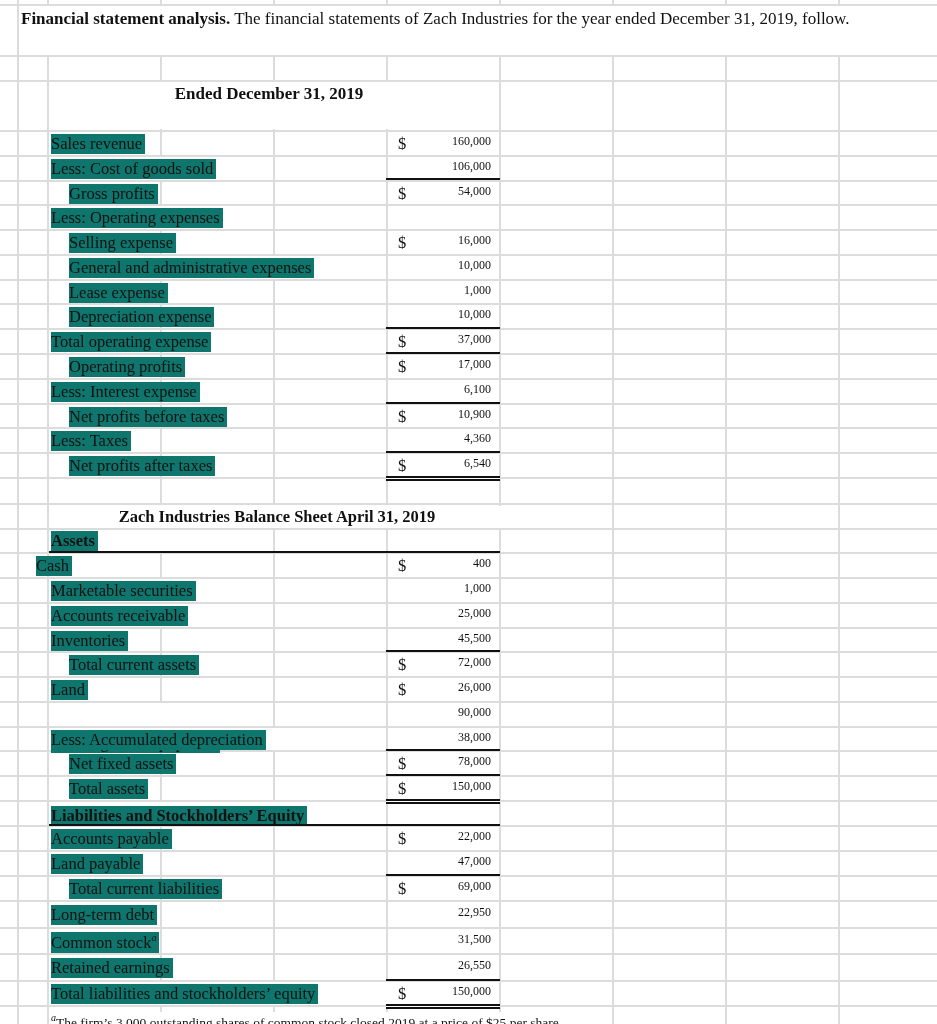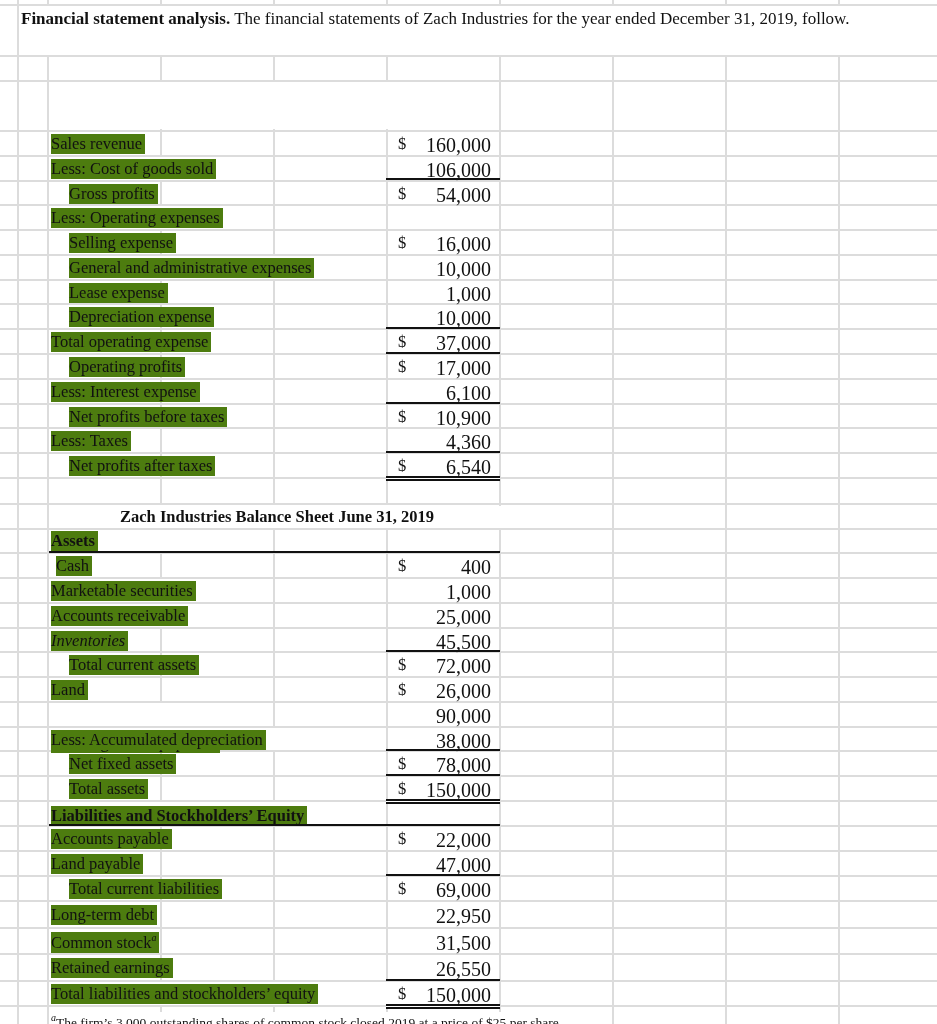--- a/index.html
+++ b/index.html
@@ -4,24 +4,24 @@
 <style>
   html, body { margin:0; padding:0; background:#fff; }
   body { width:937px; height:1024px; position:relative; overflow:hidden;
          font-family:"Liberation Serif", "DejaVu Serif", serif; color:#111; }
   .grid { position:absolute; left:0; top:0; width:937px; height:1024px; }
   .vl { position:absolute; top:0; bottom:0; width:2px; background:#dcdcdc; }
   .hl { position:absolute; left:0; right:0; height:2px; background:#dcdcdc; }
   .intro { position:absolute; left:21px; top:8px; width:900px; font-size:17px; line-height:21px; background:#fff; z-index:2;}
   .intro b { font-weight:bold; }
   .title { position:absolute; font-weight:bold; font-size:17px; text-align:center; line-height:22px; background:#fff; z-index:2; }
-  .lbl { position:absolute; white-space:nowrap; font-size:16.5px; background:#4d7c0f; z-index:2; padding-right:3px;}
+  .lbl { position:absolute; white-space:nowrap; font-size:16.5px; background:#0f766e; z-index:2; padding-right:3px;}
   .bold { font-weight:bold;text-align:center; }
   .dollar { position:absolute; left:398px; font-size:16.5px; z-index:2; }
-  .num { position:absolute; right:446px; font-size:20px; text-align:right; z-index:2; }
+  .num { position:absolute; right:446px; font-size:12px; text-align:right; z-index:2; }
   .rule { position:absolute; height:2px; background:#111; z-index:3; }
   .dbl { position:absolute; height:5px; border-top:2px solid #111; border-bottom:2px solid #111; box-sizing:border-box; background:#fff; z-index:3; }
   .blank { position:absolute; background:#fff; z-index:1; }
   sup { font-style:italic; font-size:10px; }
   .foot { position:absolute; left:51px; top:1012px; font-size:13.5px; white-space:nowrap; z-index:2; background:#fff; }
 </style>
 </head>
 <body>
 
 <div class="grid">
@@ -75,20 +75,21 @@
       <div class="hl" style="top: 980px;"></div>
       <div class="hl" style="top: 1005px;"></div>
     </div>
 </div>
 
 <div class="blank" style="left:19px;top:6px;width:918px;height:49px;"></div>
 <div class="intro"><b>Financial statement analysis.</b><span> The financial statements of Zach Industries for the year ended December 31, 2019, follow.</span></div>
 
 <div class="blank" style="left:49px;top:82px;width:449px;height:47px;"></div>
 <div class="title" style="left:49px;top:83px;width:440px;">
+  <div>Ended December 31, 2019</div>
 </div>
 
 <div id="is-rows">
     <div class="blank" style="left: 49px; top: 256px; width: 320px; height: 23px;"></div>
     <div class="blank" style="left: 49px; top: 157px; width: 220px; height: 23px;"></div>
     <div class="blank" style="left: 49px; top: 206px; width: 220px; height: 23px;"></div>
     <div class="lbl" style="left: 51px; top: 134px;">Sales revenue</div>
     <div class="dollar" style="top: 134px;">$</div>
     <div class="num" style="top: 134px;">160,000</div>
     <div class="lbl" style="left: 51px; top: 159px;">Less: Cost of goods sold</div>
@@ -126,44 +127,44 @@
     <div class="num" style="top: 407px;">10,900</div>
     <div class="lbl" style="left: 51px; top: 431px;">Less: Taxes</div>
     <div class="dollar" style="top: 431px;"></div>
     <div class="num" style="top: 431px;">4,360</div>
     <div class="lbl" style="left: 69px; top: 456px;">Net profits after taxes</div>
     <div class="dollar" style="top: 456px;">$</div>
     <div class="num" style="top: 456px;">6,540</div>
   </div>
 
 <div class="blank" style="left:49px;top:505px;width:449px;height:22px;"></div>
-<div class="title" style="left:49px;top:506px;width:456px;font-size:16.5px;">Zach Industries Balance Sheet June 31, 2019</div>
+<div class="title" style="left:49px;top:506px;width:456px;font-size:16.5px;">Zach Industries Balance Sheet April 31, 2019</div>
 
 <div class="blank" style="left:49px;top:530px;width:200px;height:21px;"></div>
 <div class="lbl bold" style="left:51px;top:531px;">Assets</div>
 
 <div class="blank" style="left:49px;top:802px;width:330px;height:22px;"></div>
 <div class="lbl bold" style="left:51px;top:806px;">Liabilities and Stockholders’ Equity</div>
 
 <div id="bs-rows">
     <div class="blank" style="left: 49px; top: 728px; width: 270px; height: 22px;"></div>
     <div class="blank" style="left: 49px; top: 703px; width: 220px; height: 23px;"></div>
     <div class="blank" style="left: 49px; top: 982px; width: 340px; height: 23px;"></div>
     <div class="blank" style="left: 49px; top: 579px; width: 200px; height: 23px;"></div>
     <div class="blank" style="left: 49px; top: 604px; width: 200px; height: 23px;"></div>
-    <div class="lbl" style="left: 56px; top: 556px;">Cash</div>
+    <div class="lbl" style="left: 36px; top: 556px;">Cash</div>
     <div class="dollar" style="top: 556px;">$</div>
     <div class="num" style="top: 556px;">400</div>
     <div class="lbl" style="left: 51px; top: 581px;">Marketable securities</div>
     <div class="dollar" style="top: 581px;"></div>
     <div class="num" style="top: 581px;">1,000</div>
     <div class="lbl" style="left: 51px; top: 606px;">Accounts receivable</div>
     <div class="dollar" style="top: 606px;"></div>
     <div class="num" style="top: 606px;">25,000</div>
-    <div class="lbl" style="left: 51px; top: 631px; font-style: italic;">Inventories</div>
+    <div class="lbl" style="left: 51px; top: 631px;">Inventories</div>
     <div class="dollar" style="top: 631px;"></div>
     <div class="num" style="top: 631px;">45,500</div>
     <div class="lbl" style="left: 69px; top: 655px;">Total current assets</div>
     <div class="dollar" style="top: 655px;">$</div>
     <div class="num" style="top: 655px;">72,000</div>
     <div class="lbl" style="left: 51px; top: 680px;">Land</div>
     <div class="dollar" style="top: 680px;">$</div>
     <div class="num" style="top: 680px;">26,000</div>
     <div class="lbl" style="left: 51px; top: 705px; margin-top: 28px;">Buildings and equipment</div>
     <div class="dollar" style="top: 705px;"></div>

